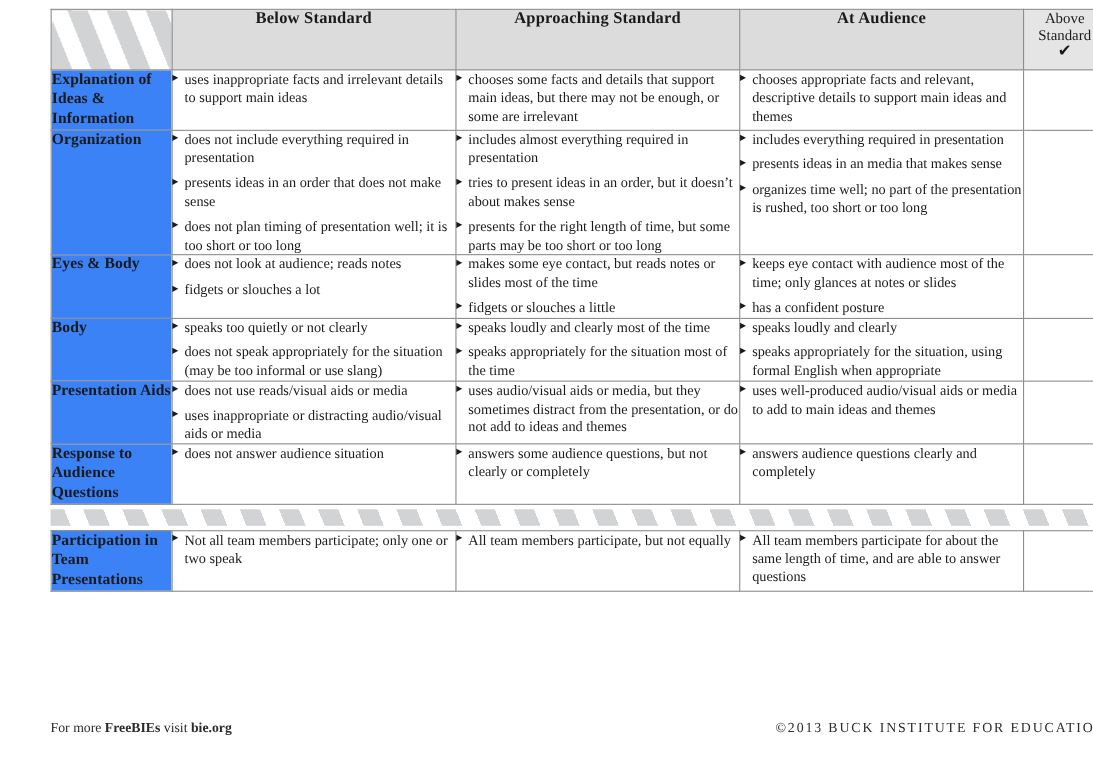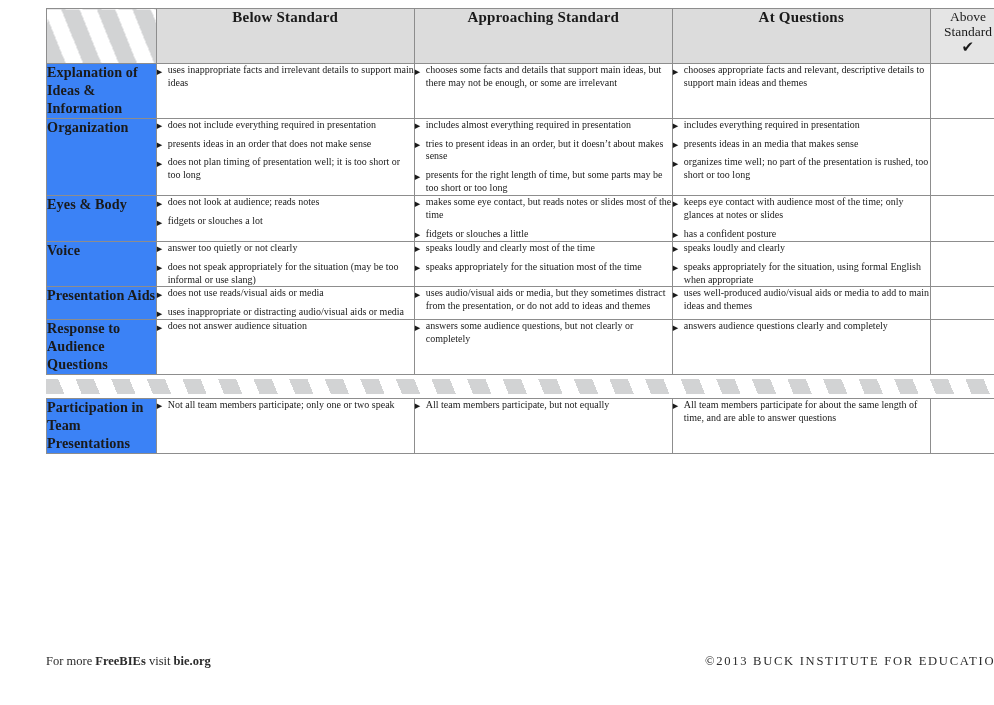--- a/index.html
+++ b/index.html
@@ -99,21 +99,21 @@
 
   ul.crit {
     list-style: none;
     margin: 0;
     padding: 0;
   }
   ul.crit li {
     position: relative;
     padding-left: 11px;
     margin: 0 0 6px 0;
-    font-size: 10px;
+    font-size: 13px;
     line-height: 1.29;
     text-indent: 0;
   }
   ul.crit li:last-child { margin-bottom: 0; }
   ul.crit li::before {
     content: "\25B8";
     position: absolute;
     left: 0;
     top: -0.5px;
     font-size: 11px;
@@ -168,21 +168,21 @@
         <col class="c-band">
         <col class="c-band">
         <col class="c-band">
         <col class="c-above">
     </colgroup>
     <thead>
       <tr>
         <th class="corner-cell"></th>
         <th class="hdr-cell">Below Standard</th>
         <th class="hdr-cell">Approaching Standard</th>
-        <th class="hdr-cell">At Questions</th>
+        <th class="hdr-cell">At Audience</th>
         <th class="hdr-above">
           <span>Above Standard</span>
           <span class="check">✔</span>
         </th>
       </tr>
     </thead>
     <tbody id="rubric-body">
         <tr>
           <td class="row-label">Explanation of Ideas &amp; Information</td>
           <td class="band-cell">
@@ -243,24 +243,24 @@
           </td>
           <td class="band-cell">
             <ul class="crit">
               <li>keeps eye contact with audience most of the time; only glances at notes or slides</li>
               <li>has a confident posture</li>
             </ul>
           </td>
           <td class="above-cell"></td>
         </tr>
         <tr>
-          <td class="row-label">Voice</td>
-          <td class="band-cell">
-            <ul class="crit">
-              <li>answer too quietly or not clearly</li>
+          <td class="row-label">Body</td>
+          <td class="band-cell">
+            <ul class="crit">
+              <li>speaks too quietly or not clearly</li>
               <li>does not speak appropriately for the situation (may be too informal or use slang)</li>
             </ul>
           </td>
           <td class="band-cell">
             <ul class="crit">
               <li>speaks loudly and clearly most of the time</li>
               <li>speaks appropriately for the situation most of the time</li>
             </ul>
           </td>
           <td class="band-cell">

